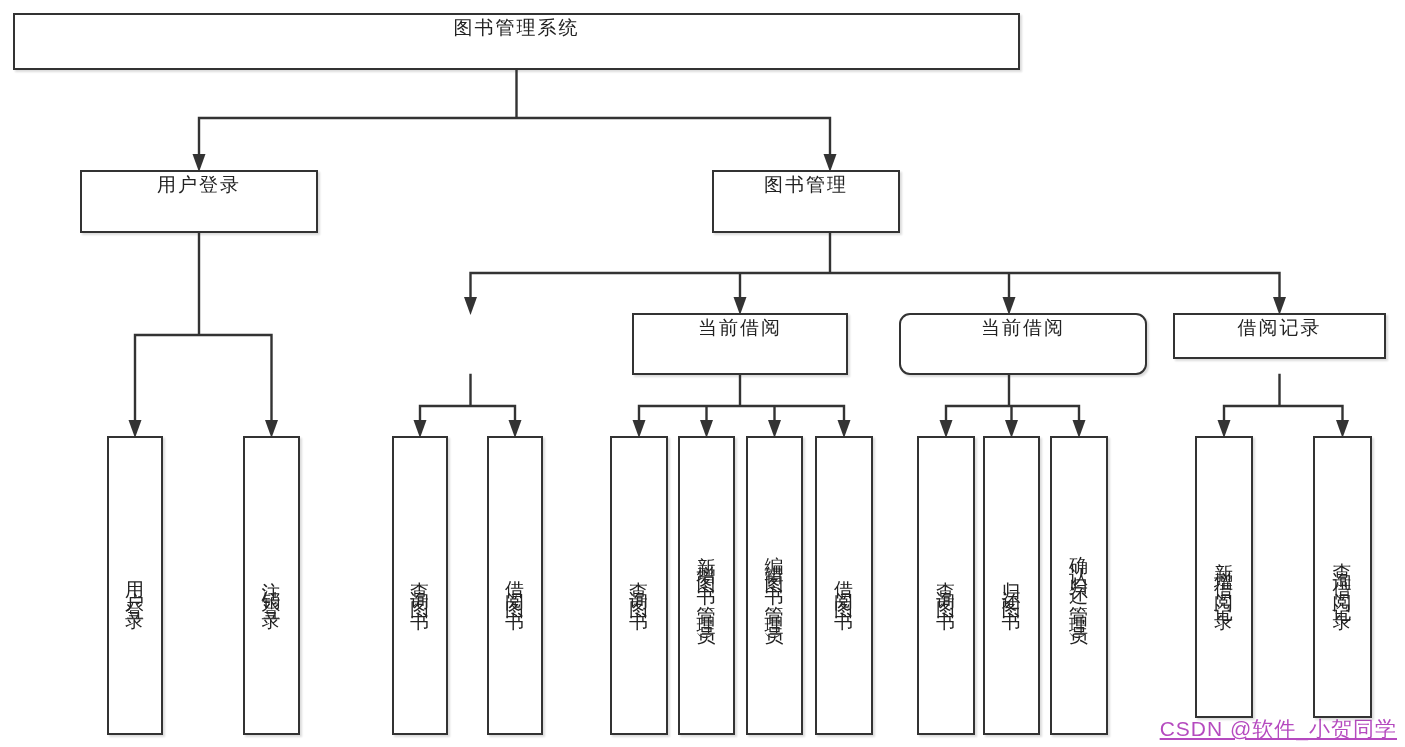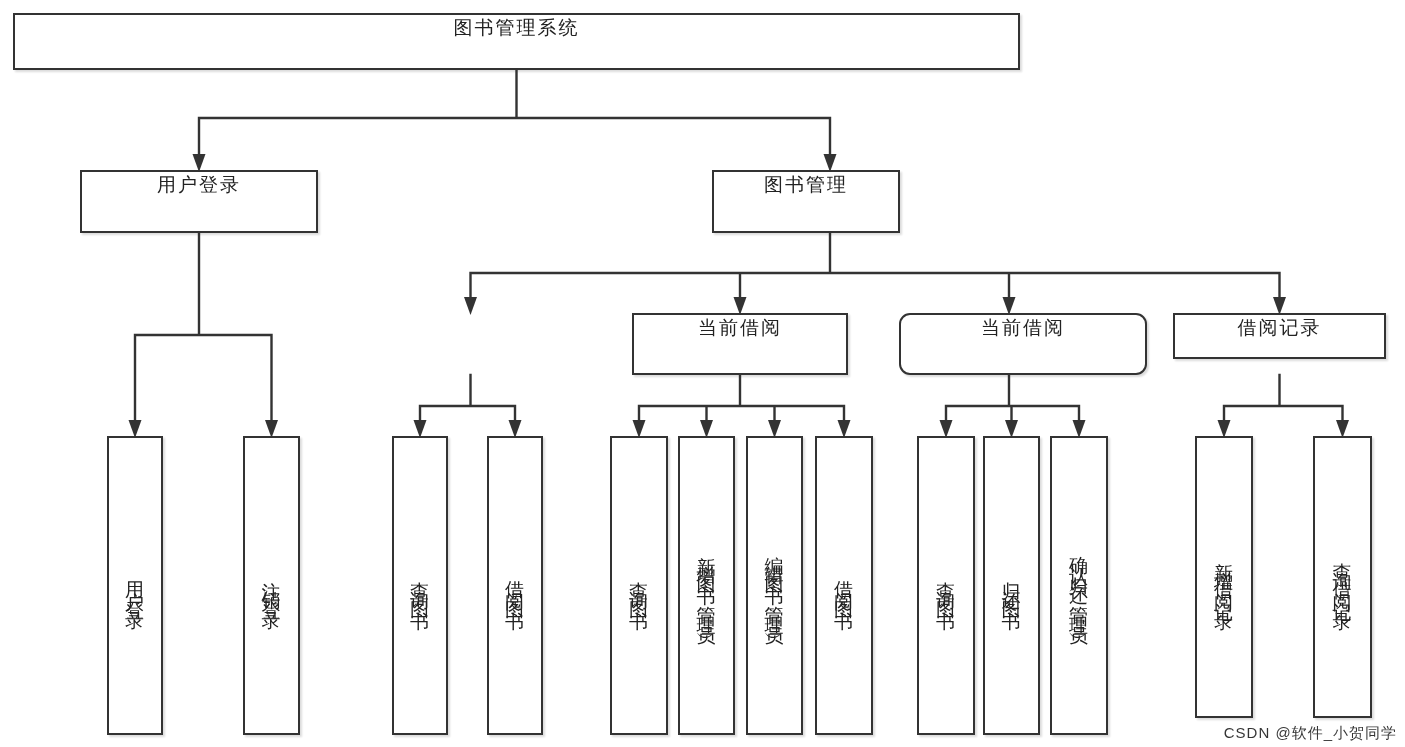--- a/index.html
+++ b/index.html
@@ -42,27 +42,28 @@
     writing-mode: vertical-lr;
     text-orientation: mixed;
     letter-spacing: 10px;
     line-height: 1;
   }
   #watermark {
     position: absolute;
     right: 8px;
     bottom: 4px;
     z-index: 3;
-    font-size: 15px;
+    font-size: 21px;
     letter-spacing: 1px;
-    color: #000000;
+    color: #a21caf;
     opacity: 0.8;
     mix-blend-mode: multiply;
     pointer-events: none;
     white-space: nowrap;
+    text-decoration: underline;
   }
 </style>
 </head>
 <body>
 
 <div id="stage">
   <div id="nodes">
       <div class="node node-h" style="left: 13px; top: 13px; width: 1007px; height: 57px;">
         <span class="node-label">图书管理系统</span>
       </div>

